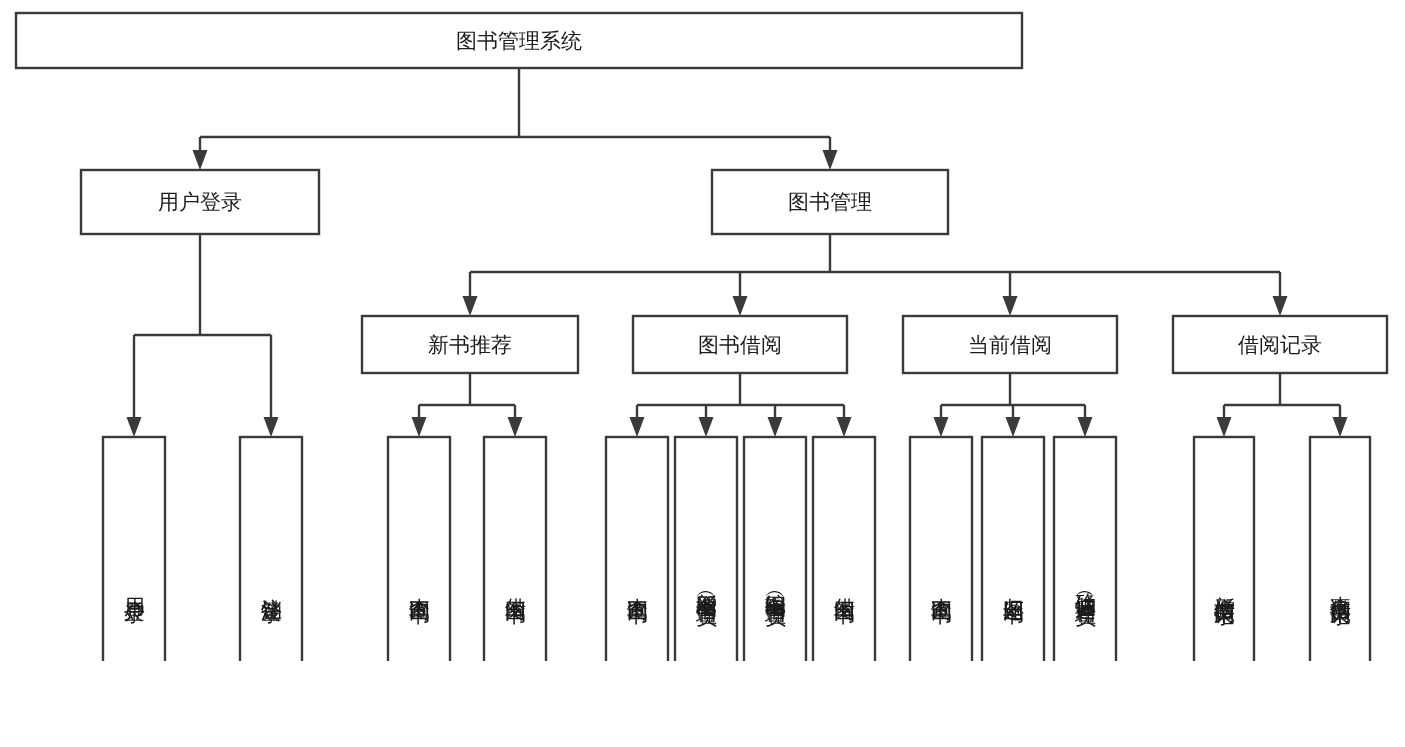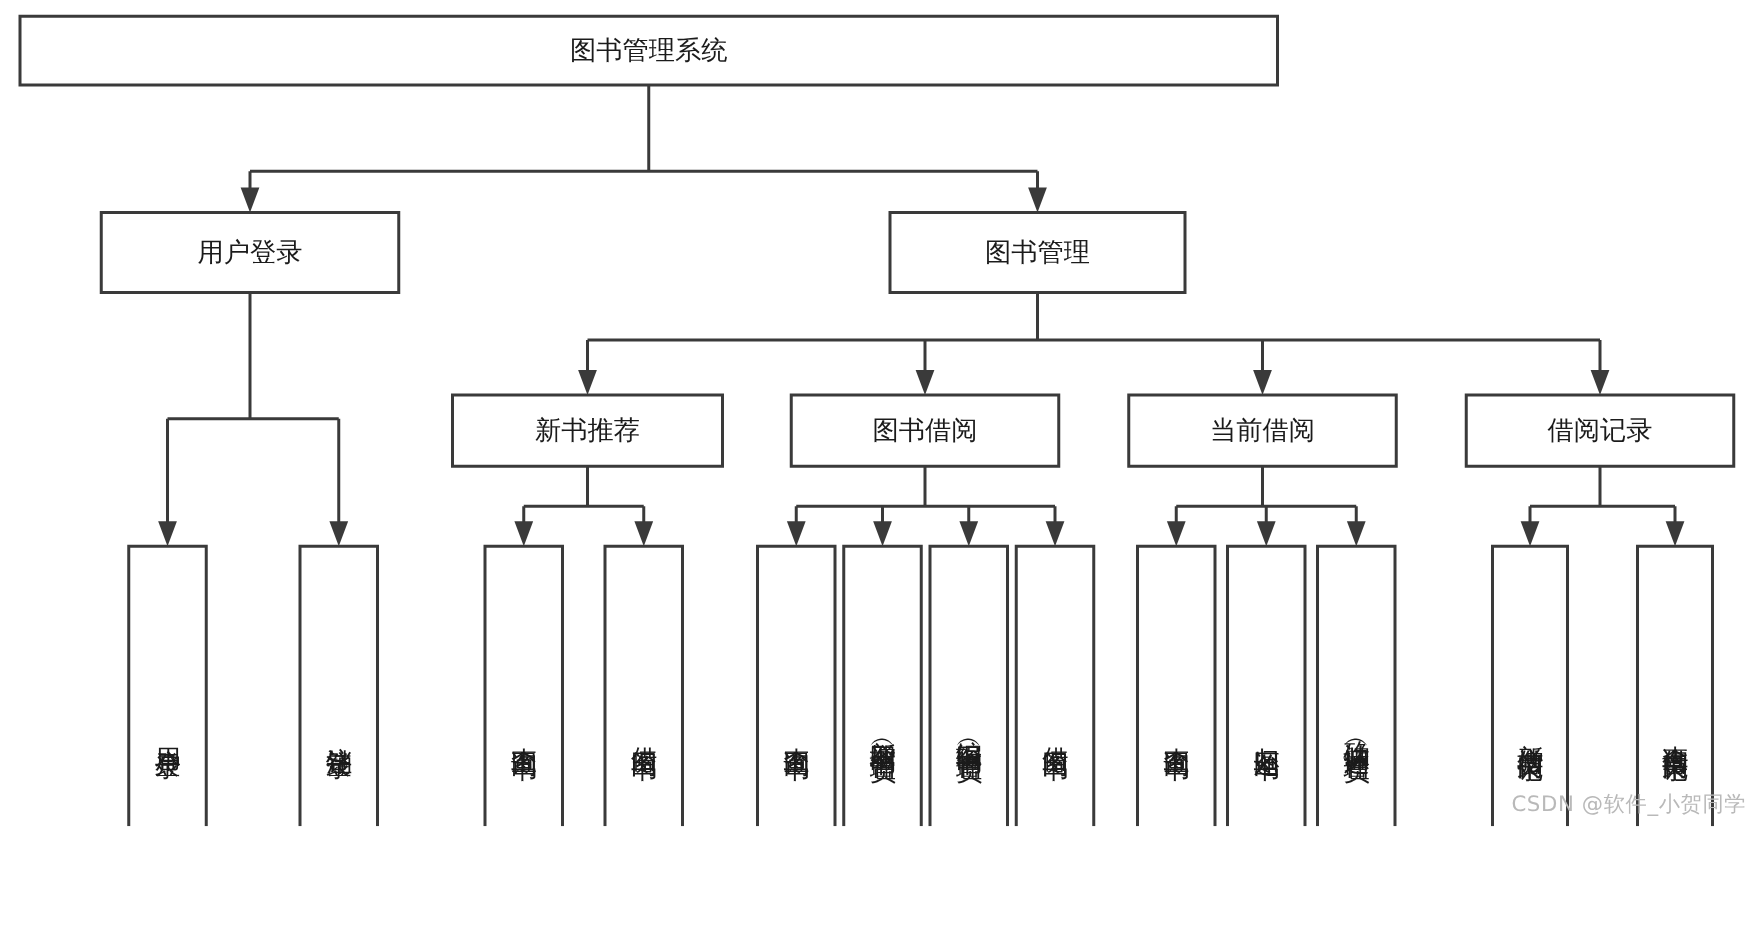--- a/index.html
+++ b/index.html
@@ -175,14 +175,13 @@
       <div class="node-label-v" style="left: 606px; top: 437px; width: 62px; height: 296px;">查询图书</div>
       <div class="node-label-v" style="left: 675px; top: 437px; width: 62px; height: 296px;">新增图书（管理员）</div>
       <div class="node-label-v" style="left: 744px; top: 437px; width: 62px; height: 296px;">编辑图书（管理员）</div>
       <div class="node-label-v" style="left: 813px; top: 437px; width: 62px; height: 296px;">借阅图书</div>
       <div class="node-label-v" style="left: 910px; top: 437px; width: 62px; height: 296px;">查询图书</div>
       <div class="node-label-v" style="left: 982px; top: 437px; width: 62px; height: 296px;">归还图书</div>
       <div class="node-label-v" style="left: 1054px; top: 437px; width: 62px; height: 296px;">确认归还（管理员）</div>
       <div class="node-label-v" style="left: 1194px; top: 437px; width: 60px; height: 296px;">新增借阅记录</div>
       <div class="node-label-v" style="left: 1310px; top: 437px; width: 60px; height: 296px;">查询借阅记录</div>
     </div>
-  <div class="watermark">CSDN @软件_小贺同学</div>
 </div>
 
 </body></html>

